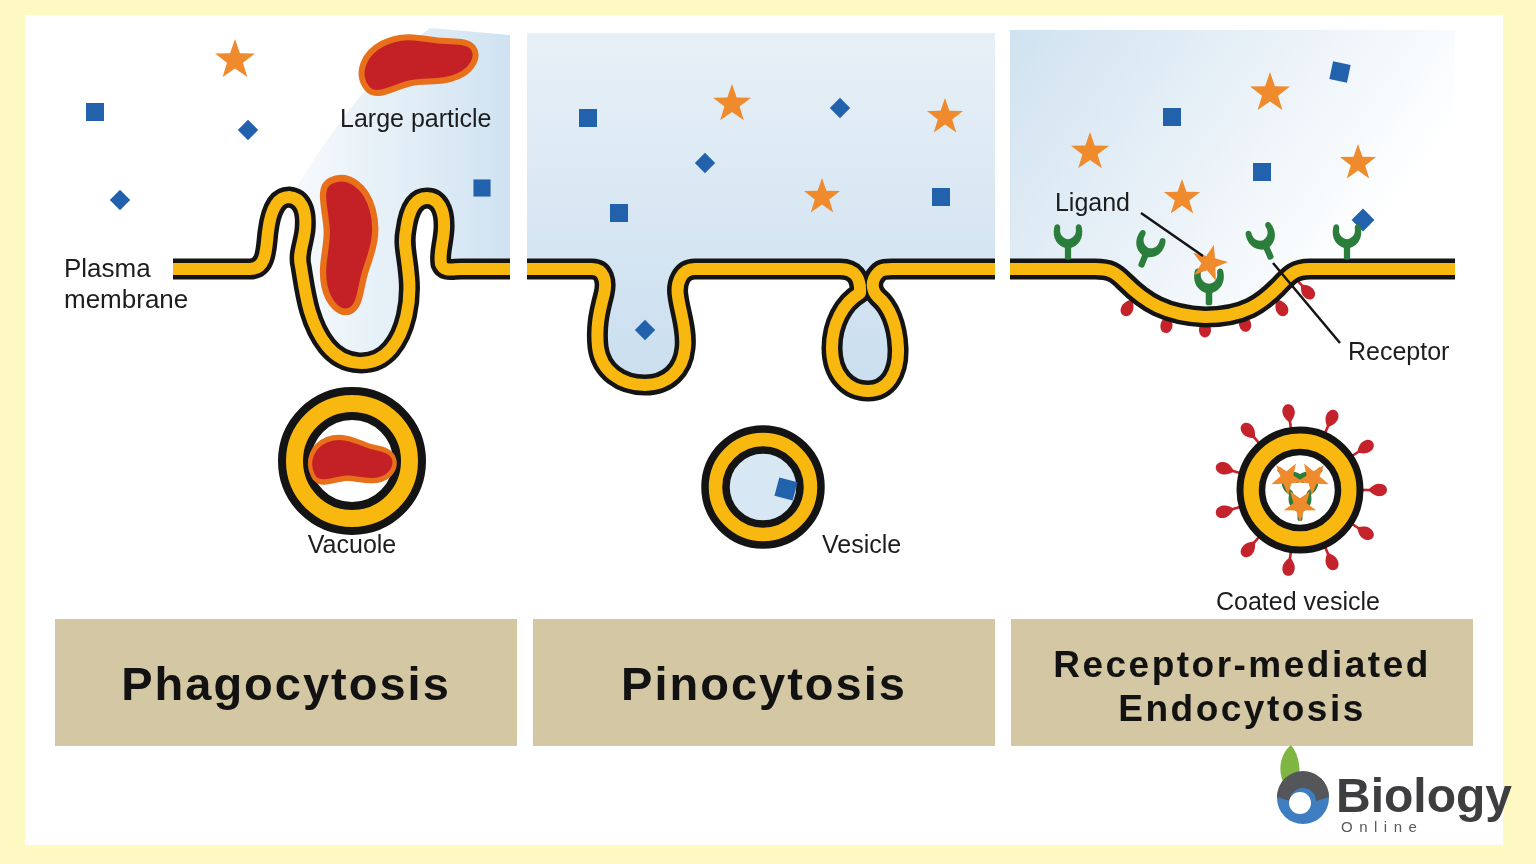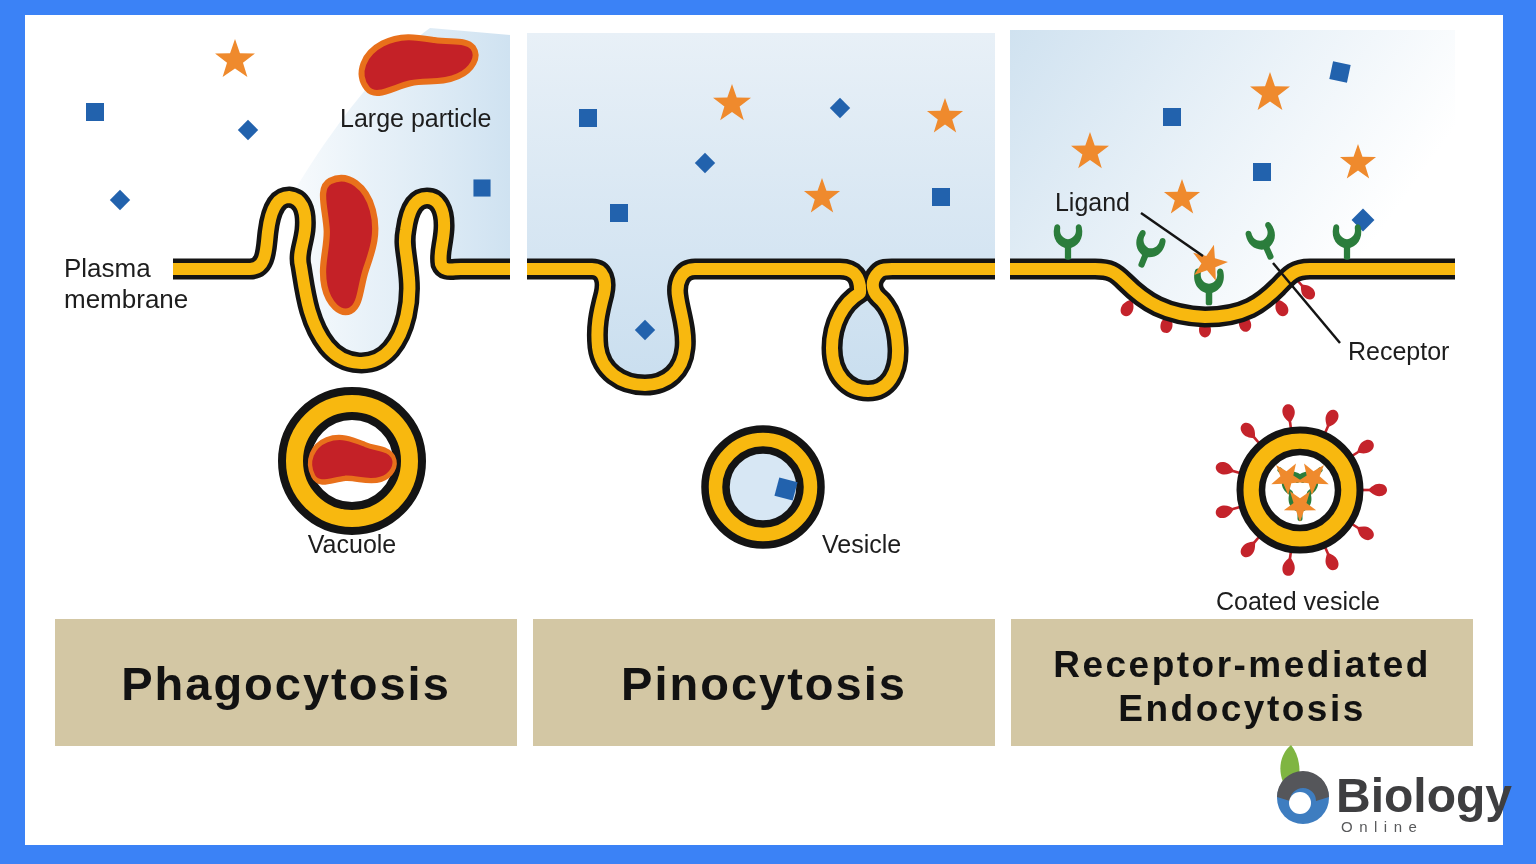--- a/index.html
+++ b/index.html
@@ -1,16 +1,16 @@
 <!DOCTYPE html>
 <html><head>
 <meta charset="utf-8">
 <style>
   html,body{margin:0;padding:0;background:#e9eaeb;}
-  .stage{position:relative;width:1536px;height:864px;background:#3b82f6;overflow:hidden;
+  .stage{position:relative;width:1536px;height:864px;background:#fef9c3;overflow:hidden;
          font-family:"Liberation Sans", sans-serif;}
   svg{position:absolute;left:0;top:0;}
   .mem-outline{fill:none;stroke:#141414;stroke-width:21;stroke-linejoin:round;}
   .mem-core{fill:none;stroke:#F8B80F;stroke-width:12;stroke-linejoin:round;}
   .lbl{font-family:"Liberation Sans",sans-serif;font-size:25px;fill:#1d1d1d;}
   .lbl-big{font-family:"Liberation Sans",sans-serif;font-size:26px;fill:#1d1d1d;}
   .box-title{font-family:"Liberation Sans",sans-serif;font-weight:bold;font-size:47px;
              fill:#121212;letter-spacing:2px;text-anchor:middle;}
   .box-title-small{font-family:"Liberation Sans",sans-serif;font-weight:bold;font-size:37px;
              fill:#121212;letter-spacing:2.5px;text-anchor:middle;}

